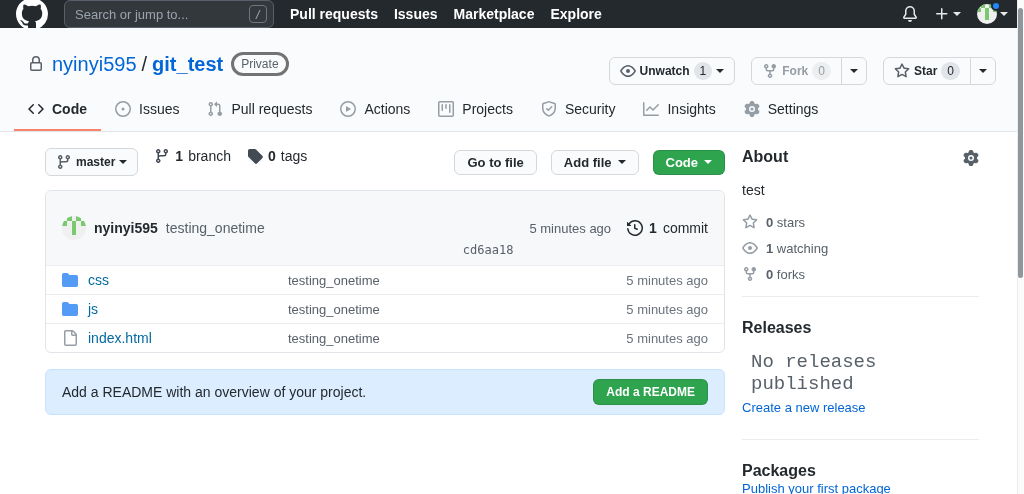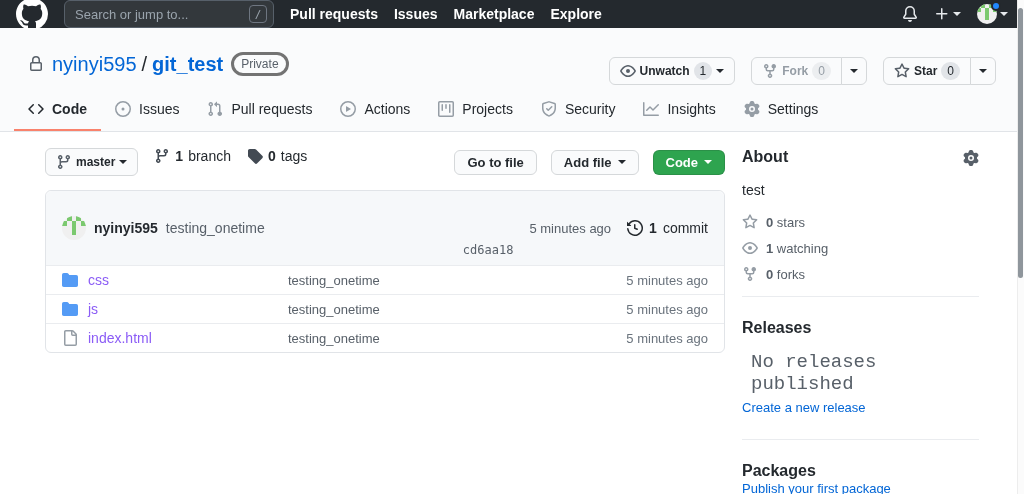--- a/index.html
+++ b/index.html
@@ -66,21 +66,21 @@
   .commit-right { margin-left:auto; display:flex; align-items:center; gap:16px; }
   .sha { font-family:"DejaVu Sans Mono",monospace; font-size:12px; color:#586069; text-decoration:none;margin-top:44px; }
   .commit-time { font-size:13px; color:#586069; }
   .commit-count { display:flex; align-items:center; gap:6px; font-size:14px; color:#24292e; text-decoration:none; }
   .commit-count svg { fill:#24292e; }
   .commit-count b { font-weight:700; }
   .file-row { display:flex; align-items:center; padding:6px 16px; border-top:1px solid #eaecef; font-size:14px; }
   .file-row svg { flex:none; margin-right:10px; }
   .folder-icon { fill:#549bf5; }
   .file-icon-g { fill:#959da5; }
-  .file-name { width:200px; color:#8b5cf6; text-decoration:none; }
+  .file-name { width:200px; color:#0369a1; text-decoration:none; }
   .file-msg { flex:1; font-size:13px; color:#586069; text-decoration:none; }
   .file-age { width:120px; text-align:right; font-size:13px; color:#6a737d; }
 
   .readme-banner { margin-top:16px; background:#dbedff; border:1px solid #c8e1ff; border-radius:6px; padding:9px 16px; display:flex; align-items:center; }
   .readme-text { font-size:14px; color:#24292e; }
   .readme-btn { margin-left:auto; background:#2ea44f; color:#fff; font-size:12px; font-weight:700; padding:5px 12px; border-radius:6px; border:1px solid rgba(27,31,35,0.15); cursor:pointer; font-family:inherit; }
 
   
   .sidebar { flex:1; }
   .sidebar h2 { font-size:16px; font-weight:700; color:#24292e; }
@@ -341,20 +341,24 @@
         <div class="file-row">
           <svg class="file-icon-g" width="16" height="16" viewBox="0 0 16 16">
               <path d="M2 1.75C2 .784 2.784 0 3.75 0h6.586c.464 0 .909.184 1.237.513l2.914 2.914c.329.328.513.773.513 1.237v9.586A1.75 1.75 0 0 1 13.25 16h-9.5A1.75 1.75 0 0 1 2 14.25V1.75zm1.75-.25a.25.25 0 0 0-.25.25v12.5c0 .138.112.25.25.25h9.5a.25.25 0 0 0 .25-.25V6h-2.75A1.75 1.75 0 0 1 9 4.25V1.5H3.75zm6.75.062V4.25c0 .138.112.25.25.25h2.688l-.011-.013-2.914-2.914-.013-.011z"></path>
             </svg>
           <a class="file-name">index.html</a>
           <a class="file-msg">testing_onetime</a>
           <span class="file-age">5 minutes ago</span>
         </div>
       </div>
 
+      <div class="readme-banner">
+        <span class="readme-text">Add a README with an overview of your project.</span>
+        <button class="readme-btn">Add a README</button>
+      </div>
     </div>
 
     <aside class="sidebar">
       <div>
         <div class="about-head">
           <h2>About</h2>
           <svg width="16" height="16" viewBox="0 0 16 16">
               <path d="M8 0c-.236 0-.47.01-.701.03-.743.065-1.29.615-1.458 1.261l-.29 1.106c-.017.066-.078.158-.211.224a5.994 5.994 0 0 0-.668.386c-.123.082-.233.09-.3.071L3.27 2.776c-.644-.177-1.392.02-1.82.63a7.977 7.977 0 0 0-.704 1.217c-.315.675-.111 1.422.363 1.891l.815.806c.05.048.098.147.088.294a6.084 6.084 0 0 0 0 .772c.01.147-.038.246-.088.294l-.815.806c-.474.469-.678 1.216-.363 1.891.2.428.436.835.704 1.218.428.609 1.176.806 1.82.63l1.103-.303c.066-.019.176-.011.299.071.213.143.436.272.668.386.133.066.194.158.212.224l.289 1.106c.169.646.715 1.196 1.458 1.26a8.094 8.094 0 0 0 1.402 0c.743-.064 1.29-.614 1.458-1.26l.29-1.106c.017-.066.078-.158.211-.224a5.98 5.98 0 0 0 .668-.386c.123-.082.233-.09.3-.071l1.102.302c.644.177 1.392-.02 1.82-.63.268-.382.505-.789.704-1.217.315-.675.111-1.422-.364-1.891l-.814-.806c-.05-.048-.098-.147-.088-.294a6.1 6.1 0 0 0 0-.772c-.01-.147.039-.246.088-.294l.814-.806c.475-.469.679-1.216.364-1.891a7.992 7.992 0 0 0-.704-1.218c-.428-.609-1.176-.806-1.82-.63l-1.103.303c-.066.019-.176.011-.299-.071a5.991 5.991 0 0 0-.668-.386c-.133-.066-.194-.158-.212-.224L10.16 1.29C9.99.645 9.444.095 8.701.031A8.094 8.094 0 0 0 8 0zm1.5 8a1.5 1.5 0 1 1-3 0 1.5 1.5 0 0 1 3 0zM11 8a3 3 0 1 1-6 0 3 3 0 0 1 6 0z"></path>
             </svg>
         </div>

